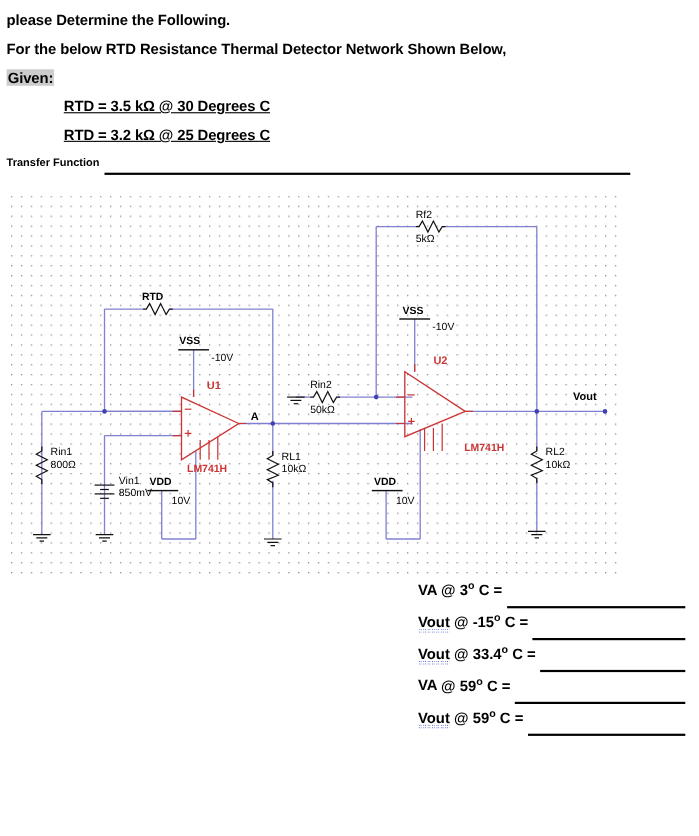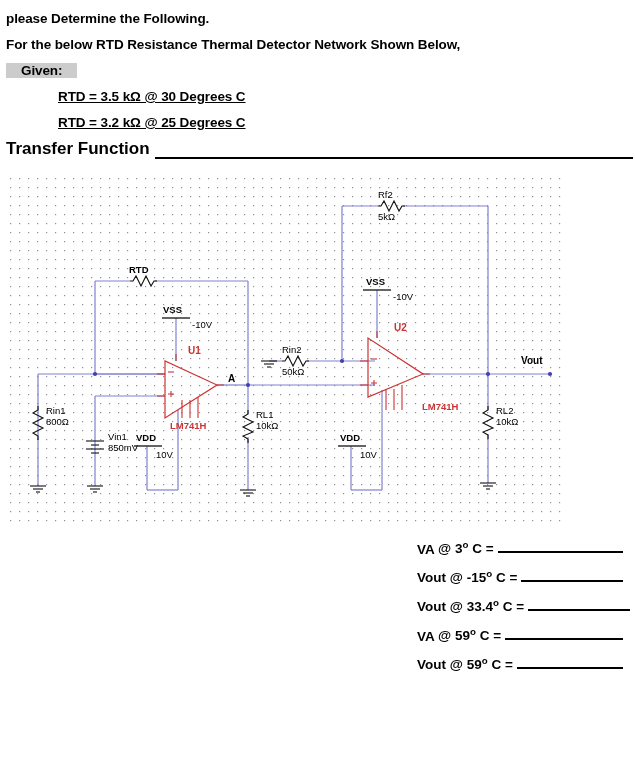--- a/index.html
+++ b/index.html
@@ -15,27 +15,27 @@
   }
   .line{
     font-size:13.5px;
     font-weight:bold;
     color:#000;
     line-height:26px;
     white-space:nowrap;
     letter-spacing:-0.1px;
   }
   .indent{ padding-left:52px;text-decoration:underline; }
-  .hl{ background:#cccccc; padding:0 15px; }
+  .hl{ background:#cccccc; padding:0 1px; }
   .tf-row{
     display:flex;
     align-items:flex-end;
     line-height:26px;
   }
-  .tf-label{ font-size:17px; font-weight:bold; white-space:nowrap; }
+  .tf-label{ font-size:10px; font-weight:bold; white-space:nowrap; }
   .tf-rule{
     flex:0 0 auto;
     width:478px;
     border-bottom:2px solid #000;
     margin-left:5px;
     margin-bottom:3px;
   }
 
   
   .schematic{
@@ -46,23 +46,21 @@
   .schematic svg{ display:block; }
 
   
   .answers{
     position:absolute;
     left:380px; top:527px;
     width:255px;
   }
   .ans-row{
     display:flex;
-    align-items:flex-end;
     height:29px;
-    margin-left:37px;
   }
   .ans-label{
     font-size:13.5px;
     font-weight:bold;
     color:#000;
     white-space:nowrap;
     position:relative;
   }
   .ans-rule{
     flex:1 1 auto;

